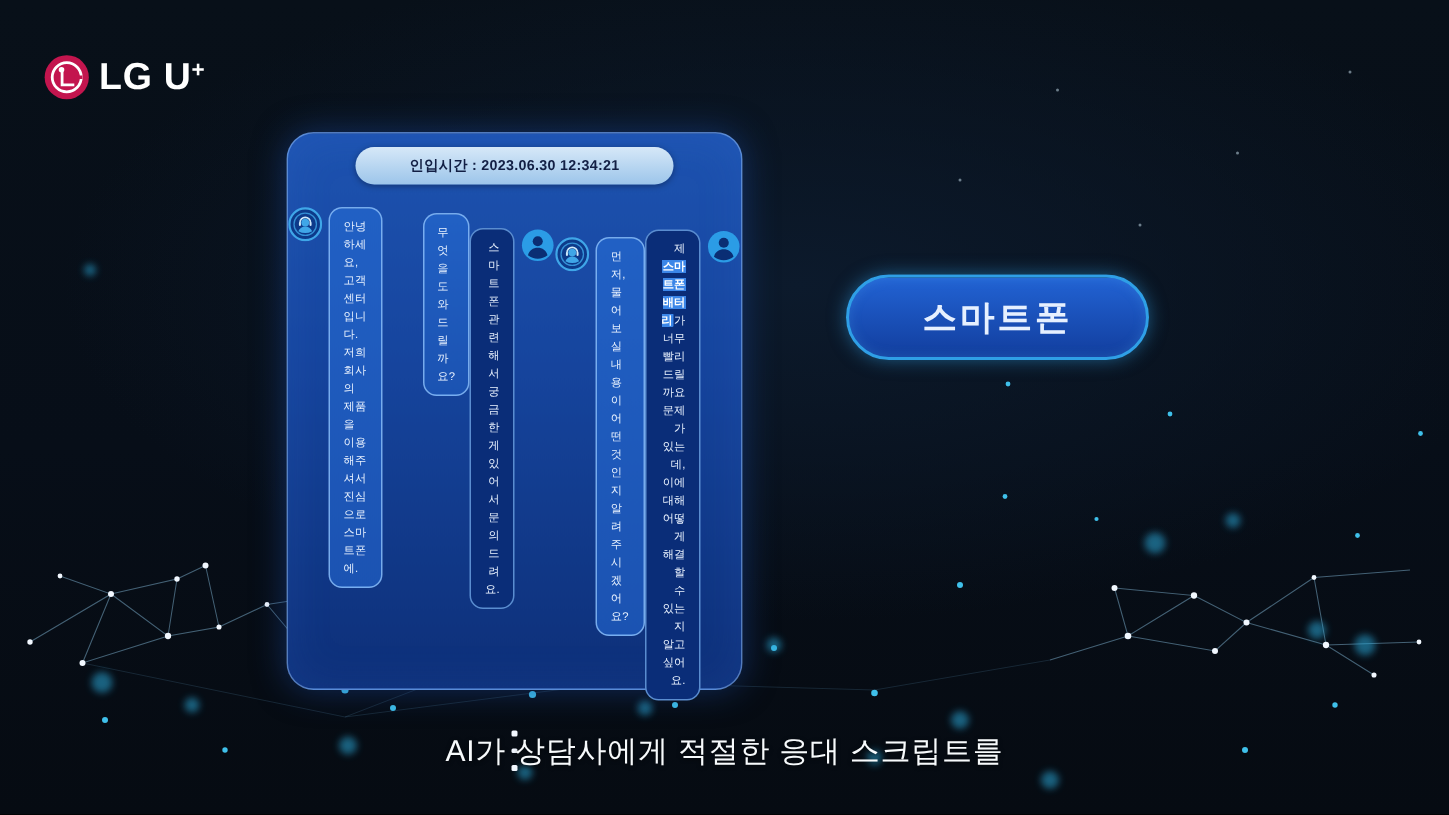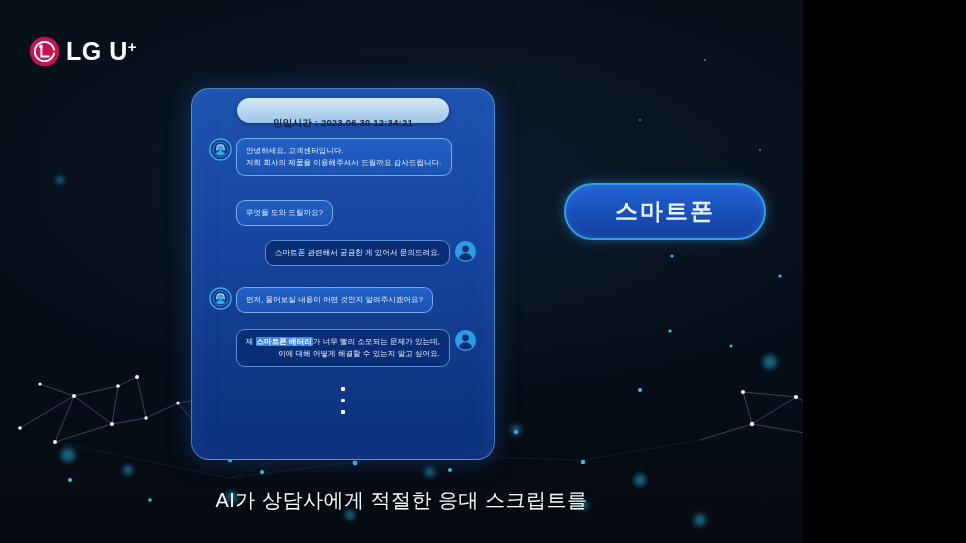--- a/index.html
+++ b/index.html
@@ -1,49 +1,49 @@
 <!DOCTYPE html>
 <html><head>
 <meta charset="utf-8">
 <style>
   * { margin:0; padding:0; box-sizing:border-box; }
   html,body { background:#000; }
   body { font-family:"Liberation Sans", sans-serif; }
   .stage{
-    position:relative; width:803px; height:543px; overflow:hidden;
+    position:relative; width:966px; height:543px; overflow:hidden;
     background:
       radial-gradient(ellipse 700px 320px at 55% 35%, #0c1a2c 0%, rgba(12,26,44,0) 70%),
       linear-gradient(180deg,#081019 0%, #070e18 55%, #060b12 100%);
   }
   svg.bg{ position:absolute; left:0; top:0; }
 
   
   .logo{ position:absolute; left:29px; top:36px; display:flex; align-items:center; gap:6px; }
   .logo-text{ color:#ffffff; font-size:25px; font-weight:800; letter-spacing:0.5px; line-height:1; }
   .logo-text sup{ font-size:15px; font-weight:800; vertical-align:8px; }
 
   
   .chat-panel{
     position:absolute; left:191px; top:88px; width:304px; height:372px;
     border-radius:18px;
     background:linear-gradient(180deg,#1d53b0 0%, #16459e 40%, #0d2f78 100%);
     border:1.5px solid rgba(140,185,245,0.55);
     box-shadow:0 0 22px rgba(25,70,150,0.55), inset 0 0 30px rgba(60,120,220,0.15);
   }
   .chat-header-pill{
-    margin:9px auto 0; width:fit-content; padding:12px 36px; height:25px; line-height:25px;
+    margin:9px auto 0; width:fit-content; padding:0 36px; height:25px; line-height:25px;
     border-radius:13px; background:linear-gradient(180deg,#d6e8f8 0%, #9cc5ea 100%);
     color:#121f44; font-size:9.5px; font-weight:700; letter-spacing:0.2px;
     box-shadow:0 1px 4px rgba(0,0,0,0.35);
   }
-  .messages{ margin-top:15px; padding:0 17px; display:flex; flex-direction:column; }
+  .messages{ margin-top:15px; padding:0 0; display:flex; flex-direction:row; }
   .msg{ display:flex; align-items:flex-start; }
   .msg.agent{ justify-content:flex-start; }
   .msg.customer{ justify-content:flex-end; }
-  .msg:nth-child(2){ margin-top:24px; }
+  .msg:nth-child(2){ margin-top:4px; }
   .msg:nth-child(3){ margin-top:14px; }
   .msg:nth-child(4){ margin-top:20px; }
   .msg:nth-child(5){ margin-top:15px; }
   .avatar-slot{ width:23px; flex:0 0 23px; }
   .msg.agent .avatar-slot{ margin-right:4px; }
   .msg.customer .avatar-slot{ margin-left:4px; }
   .bubble{
     padding:6px 9px; border-radius:9px; font-size:7.5px; line-height:1.6;
     color:#eaf3ff; letter-spacing:0.1px; max-width:225px;
   }
@@ -185,21 +185,21 @@
               <circle cx="12" cy="12" r="11" fill="#0d3a8a" stroke="#3fa6e8" stroke-width="1.5"></circle>
               <circle cx="12" cy="12" r="7.8" fill="none" stroke="#3fa6e8" stroke-width="0.9" opacity="0.8"></circle>
               <circle cx="12" cy="10.8" r="2.7" fill="#3fa6e8"></circle>
               <path d="M7.2 16.8c.9-2.2 2.7-3.3 4.8-3.3s3.9 1.1 4.8 3.3a10 10 0 0 1-9.6 0z" fill="#3fa6e8"></path>
               <path d="M8.3 10.9a3.7 3.7 0 0 1 7.4 0" stroke="#cfe9fa" stroke-width="1.1" fill="none"></path>
               <rect x="7.6" y="10.4" width="1.4" height="2.8" rx="0.7" fill="#cfe9fa"></rect>
               <rect x="15" y="10.4" width="1.4" height="2.8" rx="0.7" fill="#cfe9fa"></rect>
             </svg></div>
           <div class="bubble">
             <div><span>안녕하세요, 고객센터입니다.</span></div>
-            <div><span>저희 회사의 제품을 이용해주셔서 드릴까요 감사드립니다.</span></div>
+            <div><span>저희 회사의 제품을 이용해주셔서 진심으로 스마트폰에.</span></div>
           </div>
         </div>
         <div class="msg agent">
           <div class="avatar-slot"></div>
           <div class="bubble">
             <div><span>무엇을 도와 드릴까요?</span></div>
           </div>
         </div>
         <div class="msg customer">
           <div class="bubble">
@@ -220,21 +220,21 @@
               <path d="M8.3 10.9a3.7 3.7 0 0 1 7.4 0" stroke="#cfe9fa" stroke-width="1.1" fill="none"></path>
               <rect x="7.6" y="10.4" width="1.4" height="2.8" rx="0.7" fill="#cfe9fa"></rect>
               <rect x="15" y="10.4" width="1.4" height="2.8" rx="0.7" fill="#cfe9fa"></rect>
             </svg></div>
           <div class="bubble">
             <div><span>먼저, 물어보실 내용이 어떤 것인지 알려주시겠어요?</span></div>
           </div>
         </div>
         <div class="msg customer">
           <div class="bubble">
-            <div><span>제 </span><span class="hl">스마트폰 배터리</span><span>가 너무 빨리 소모되는 문제가 있는데,</span></div>
+            <div><span>제 </span><span class="hl">스마트폰 배터리</span><span>가 너무 빨리 드릴까요 문제가 있는데,</span></div>
             <div><span>이에 대해 어떻게 해결할 수 있는지 알고 싶어요.</span></div>
           </div>
           <div class="avatar-slot"><svg viewBox="0 0 24 24" width="23" height="23">
               <circle cx="12" cy="12" r="11" fill="#2b9ce6"></circle>
               <circle cx="12" cy="9.2" r="3.5" fill="#0a2e74"></circle>
               <path d="M5.2 19c.9-3.4 3.5-5.2 6.8-5.2s5.9 1.8 6.8 5.2a11 11 0 0 1-13.6 0z" fill="#0a2e74"></path>
             </svg></div>
         </div>
       </div>
     <div class="ellipsis">

